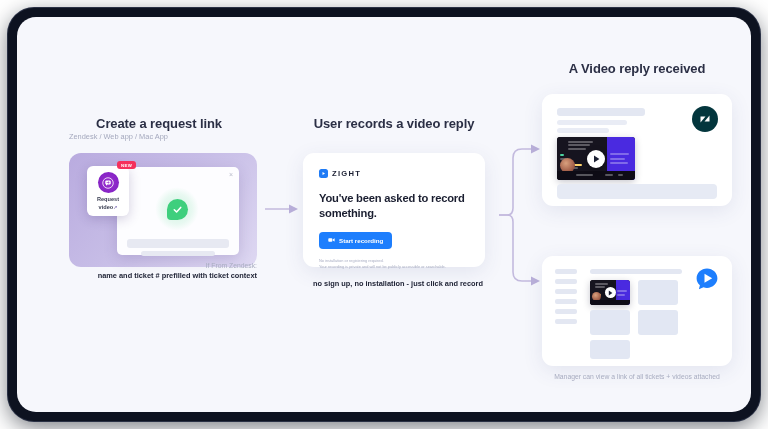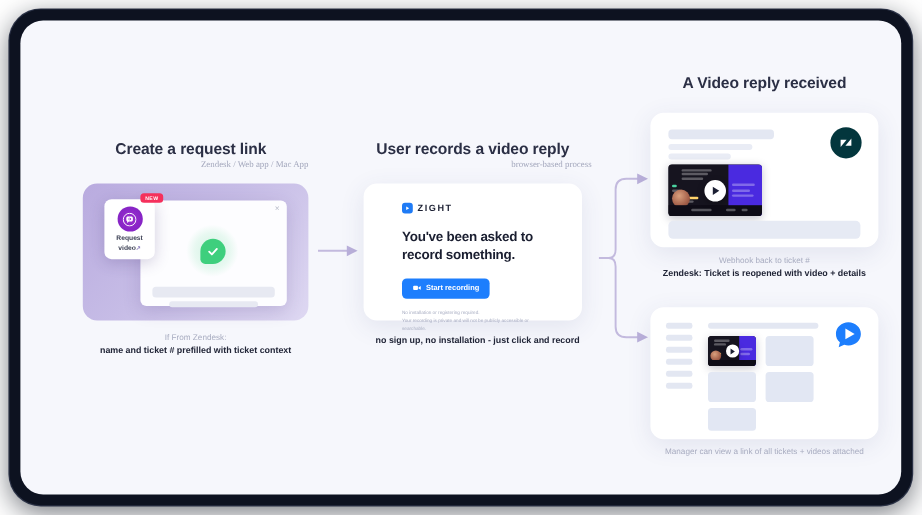--- a/index.html
+++ b/index.html
@@ -36,25 +36,24 @@
     position: absolute;
     text-align: center;
     font-weight: bold;
     font-size: 13px;
     color: #2b2f45;
     letter-spacing: -.1px;
     white-space: nowrap;
   }
   .col-sub {
     position: absolute;
-    text-align: right;
+    text-align: left;
     font-size: 7.4px;
     color: #a4a8bd;
     white-space: nowrap;
-    font-family: Liberation Serif, serif;
   }
 
   
   .cap {
     position: absolute;
     text-align: center;
     white-space: nowrap;
     line-height: 1.45;
   }
   .cap .muted { font-size: 6.8px; color: #a8acc0; display: block; }
@@ -128,21 +127,21 @@
     padding: 1.6px 4px; border-radius: 3px;
   }
 
   
   #step2-card {
     position: absolute;
     left: 286px; top: 136px; width: 182px; height: 114px;
     background: #ffffff;
     border-radius: 11px;
     box-shadow: 0 5px 20px rgba(60,70,130,.10);
-    padding: 16px 32px 0;
+    padding: 16px 16px 0;
   }
   #zight-logo-row { display: flex; align-items: center; gap: 4px; }
   #zight-mark {
     width: 9px; height: 9px; border-radius: 2.5px;
     background: #1f7bf5;
     display: flex; align-items: center; justify-content: center;
   }
   #zight-mark svg { width: 5px; height: 5px; }
   #zight-wordmark {
     font-size: 7.6px; font-weight: bold; color: #1c2033; letter-spacing: 1.3px;
@@ -270,32 +269,31 @@
         <path d="M6.5 9.5c0-1.4 1.1-2.5 2.5-2.5h6c1.4 0 2.5 1.1 2.5 2.5v3c0 1.4-1.1 2.5-2.5 2.5h-4.2L8 17.6V15h-0c-0.8-0.3-1.5-1.2-1.5-2.3z" fill="#ffffff"></path>
         <path d="M10 11h4M12.6 9.4l1.7 1.6-1.7 1.6" stroke="#8d24c6" stroke-width="1.2" stroke-linecap="round" stroke-linejoin="round" fill="none"></path>
       </svg>
     </div>
     <div id="widget-label" data-interactable="false">
       <span data-interactable="false">Request</span><br>
       <span data-interactable="false">video</span><span class="ext" data-interactable="false">↗</span>
     </div>
   </div>
 
-  <div class="cap" style="left:52px; top:260px; width:188px;" data-interactable="false">
+  <div class="cap" style="left:52px; top:244px; width:188px;text-align:right;" data-interactable="false">
     <span class="muted" data-interactable="false">If From Zendesk:</span>
     <span class="strong" data-interactable="false">name and ticket # prefilled with ticket context</span>
   </div>
 
   <svg id="arrow-1" width="34" height="12" viewBox="0 0 34 12" data-interactable="false">
     <line x1="0" y1="6" x2="25" y2="6" stroke="#c3bade" stroke-width="1.6"></line>
     <polygon points="24,1.5 33,6 24,10.5" fill="#bab0da"></polygon>
   </svg>
 
   <div class="col-title" style="left:278px; top:99px; width:198px;" data-interactable="false">User records a video reply</div>
-  <div class="col-sub" style="left:278px; top:115px; width:198px;" data-interactable="false">browser-based process</div>
 
   <div id="step2-card" data-interactable="false">
     <div id="zight-logo-row" data-interactable="false">
       <span id="zight-mark" data-interactable="false">
         <svg viewBox="0 0 10 10">
               <polygon points="3,2 8,5 3,8" fill="#ffffff"></polygon>
             </svg>
       </span>
       <span id="zight-wordmark" data-interactable="false">ZIGHT</span>
     </div>
@@ -362,24 +360,20 @@
       <div class="vt-play" style="left:50%; top:50%; width:18px; height:18px; margin:-9px 0 0 -9px;" data-interactable="true">
         <svg width="7" height="8" viewBox="0 0 7 8">
               <polygon points="1,0.6 6.4,4 1,7.4" fill="#1b1f33"></polygon>
             </svg>
       </div>
     </div>
 
     <div class="skel" id="a-footer" data-interactable="false"></div>
   </div>
 
-  <div class="cap" style="left:520px; top:196px; width:200px;" data-interactable="false">
-    <span class="muted" data-interactable="false">Webhook back to ticket #</span>
-    <span class="strong" data-interactable="false">Zendesk: Ticket is reopened with video + details</span>
-  </div>
 
   <div id="step3b-card" data-interactable="false">
     <div class="skel side-bar" style="top:13px;" data-interactable="false"></div>
     <div class="skel side-bar" style="top:23px;" data-interactable="false"></div>
     <div class="skel side-bar" style="top:33px;" data-interactable="false"></div>
     <div class="skel side-bar" style="top:43px;" data-interactable="false"></div>
     <div class="skel side-bar" style="top:53px;" data-interactable="false"></div>
     <div class="skel side-bar" style="top:63px;" data-interactable="false"></div>
 
     <div class="skel" id="b-head" data-interactable="false"></div>

